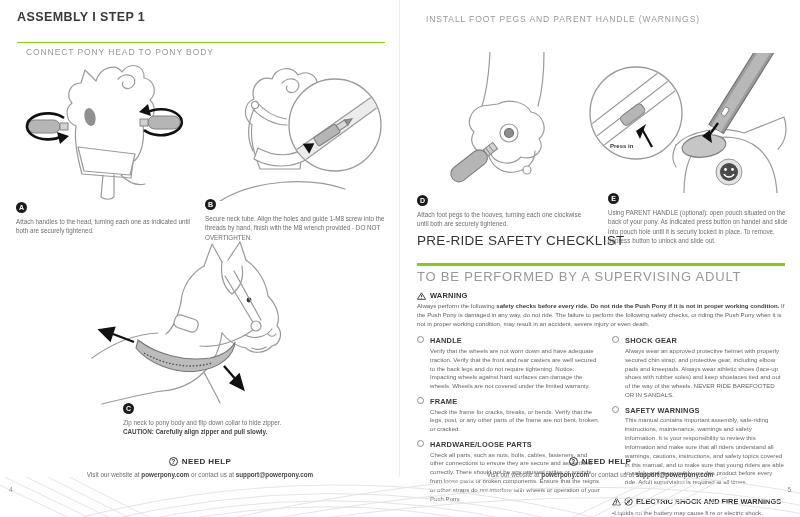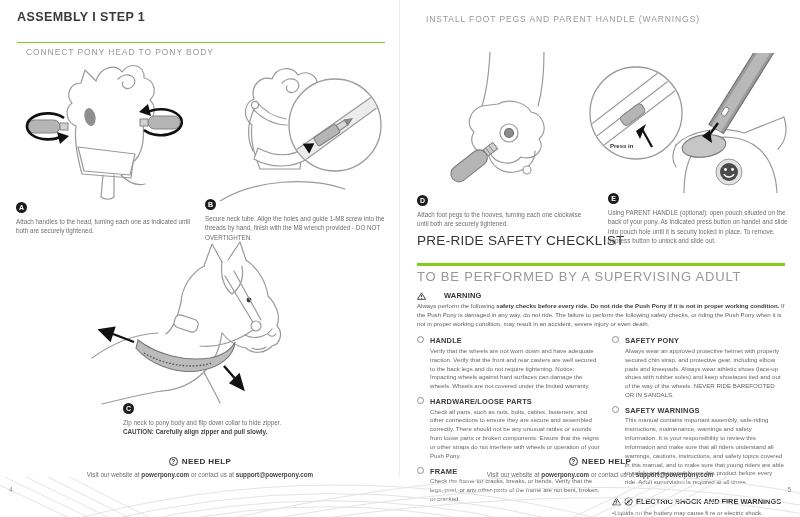--- a/index.html
+++ b/index.html
@@ -27,21 +27,21 @@
   .cap { font-size:6.3px; color:#6e6e6e; line-height:1.5; margin-top:3px; }
   .cap-bold { font-size:6.3px; color:#454545; font-weight:bold; line-height:1.5; }
 
   .press-in { position:absolute; font-size:6px; font-weight:bold; color:#333; }
 
   .section { position:absolute; left:17px; right:15px; top:233px; }
   .sec-title { font-size:13.5px; font-weight:normal; letter-spacing:.3px; color:#333;
     padding-bottom:15px; border-bottom:3px solid #84cc16; }
   .sec-sub { margin-top:3px; font-size:13px; letter-spacing:.8px; color:#989898; }
 
-  .warn-row { display:flex; align-items:center; gap:18px; margin-top:7px; }
+  .warn-row { display:flex; align-items:center; gap:4px; margin-top:7px; }
   .warn-label { font-size:7.5px; font-weight:bold; color:#333; letter-spacing:.2px; }
   .warn-para { font-size:6.1px; color:#5e5e5e; line-height:1.45; margin-top:2px; }
   .warn-para b { color:#3c3c3c; }
 
   .cols { display:flex; gap:10px; margin-top:8px; }
   .col-l { width:185px; } .col-r { flex:1; }
   .chk-item { position:relative; padding-left:13px; margin-bottom:6px; }
   .chk-circle { position:absolute; left:0; top:0; width:7px; height:7px;
     border:1px solid #8f8f8f; border-radius:50%; background:#fff; }
   .chk-title { font-size:7.4px; font-weight:bold; color:#3a3a3a; letter-spacing:.2px; }
@@ -277,45 +277,45 @@
 
     <div class="cols">
       <div class="col-l">
         <div class="chk-item">
           <span class="chk-circle"></span>
           <div class="chk-title">HANDLE</div>
           <div class="chk-text">Verify that the wheels are not worn down and have adequate traction. Verify that the front and rear casters are well secured to the back legs and do not require tightening. Notice: Impacting wheels against hard surfaces can damage the wheels. Wheels are not covered under the limited warranty.</div>
         </div>
         <div class="chk-item">
           <span class="chk-circle"></span>
+          <div class="chk-title">FRAME</div>
+          <div class="chk-text">Check the frame for cracks, breaks, or bends. Verify that the legs, post, or any other parts of the frame are not bent, broken, or cracked.</div>
+        </div>
+        <div class="chk-item">
+          <span class="chk-circle"></span>
           <div class="chk-title">HARDWARE/LOOSE PARTS</div>
           <div class="chk-text">Check all parts, such as nuts, bolts, cables, fasteners, and other connections to ensure they are secure and assembled correctly. There should not be any unusual rattles or sounds from loose parts or broken components. Ensure that the reigns or other straps do not interfere with wheels or operation of your Push Pony.</div>
-        </div>
-        <div class="chk-item">
-          <span class="chk-circle"></span>
-          <div class="chk-title">FRAME</div>
-          <div class="chk-text">Check the frame for cracks, breaks, or bends. Verify that the legs, post, or any other parts of the frame are not bent, broken, or cracked.</div>
         </div>
         <div class="bottom-warn">
           <div class="warn-row" style="margin-top:0">
             <svg width="9" height="8" viewBox="0 0 12 10">
                 <path d="M6 .8 L11.4 9.4 L.6 9.4 Z" fill="none" stroke="#333" stroke-width="1.2"></path>
                 <path d="M6 3.6 L6 6.4" stroke="#333" stroke-width="1.2"></path>
                 <circle cx="6" cy="7.9" r=".7" fill="#333"></circle>
               </svg>
             <span class="warn-label">WARNING</span>
           </div>
           <p class="bullet">• To reduce the risk of injury, adult supervision is required. Never use in roadways, near motor vehicles, on or near steep inclines or steps, swimming pools or other bodies of water; always wear shoes, and never allow more than one (1) rider.</p>
         </div>
       </div>
 
       <div class="col-r">
         <div class="chk-item">
           <span class="chk-circle"></span>
-          <div class="chk-title">SAFETY PONY</div>
+          <div class="chk-title">SHOCK GEAR</div>
           <div class="chk-text">Always wear an approved protective helmet with properly secured chin strap, and protective gear, including elbow pads and kneepads. Always wear athletic shoes (lace-up shoes with rubber soles) and keep shoelaces tied and out of the way of the wheels. NEVER RIDE BAREFOOTED OR IN SANDALS.</div>
         </div>
         <div class="chk-item">
           <span class="chk-circle"></span>
           <div class="chk-title">SAFETY WARNINGS</div>
           <div class="chk-text">This manual contains important assembly, safe-riding instructions, maintenance, warnings and safety information. It is your responsibility to review this information and make sure that all riders understand all warnings, cautions, instructions, and safety topics covered in this manual, and to make sure that young riders are able to safely and responsibly use this product before every ride. Adult supervision is required at all times.</div>
         </div>
         <div class="elec">
           <div class="elec-row">
             <svg width="9" height="9" viewBox="0 0 12 12">

